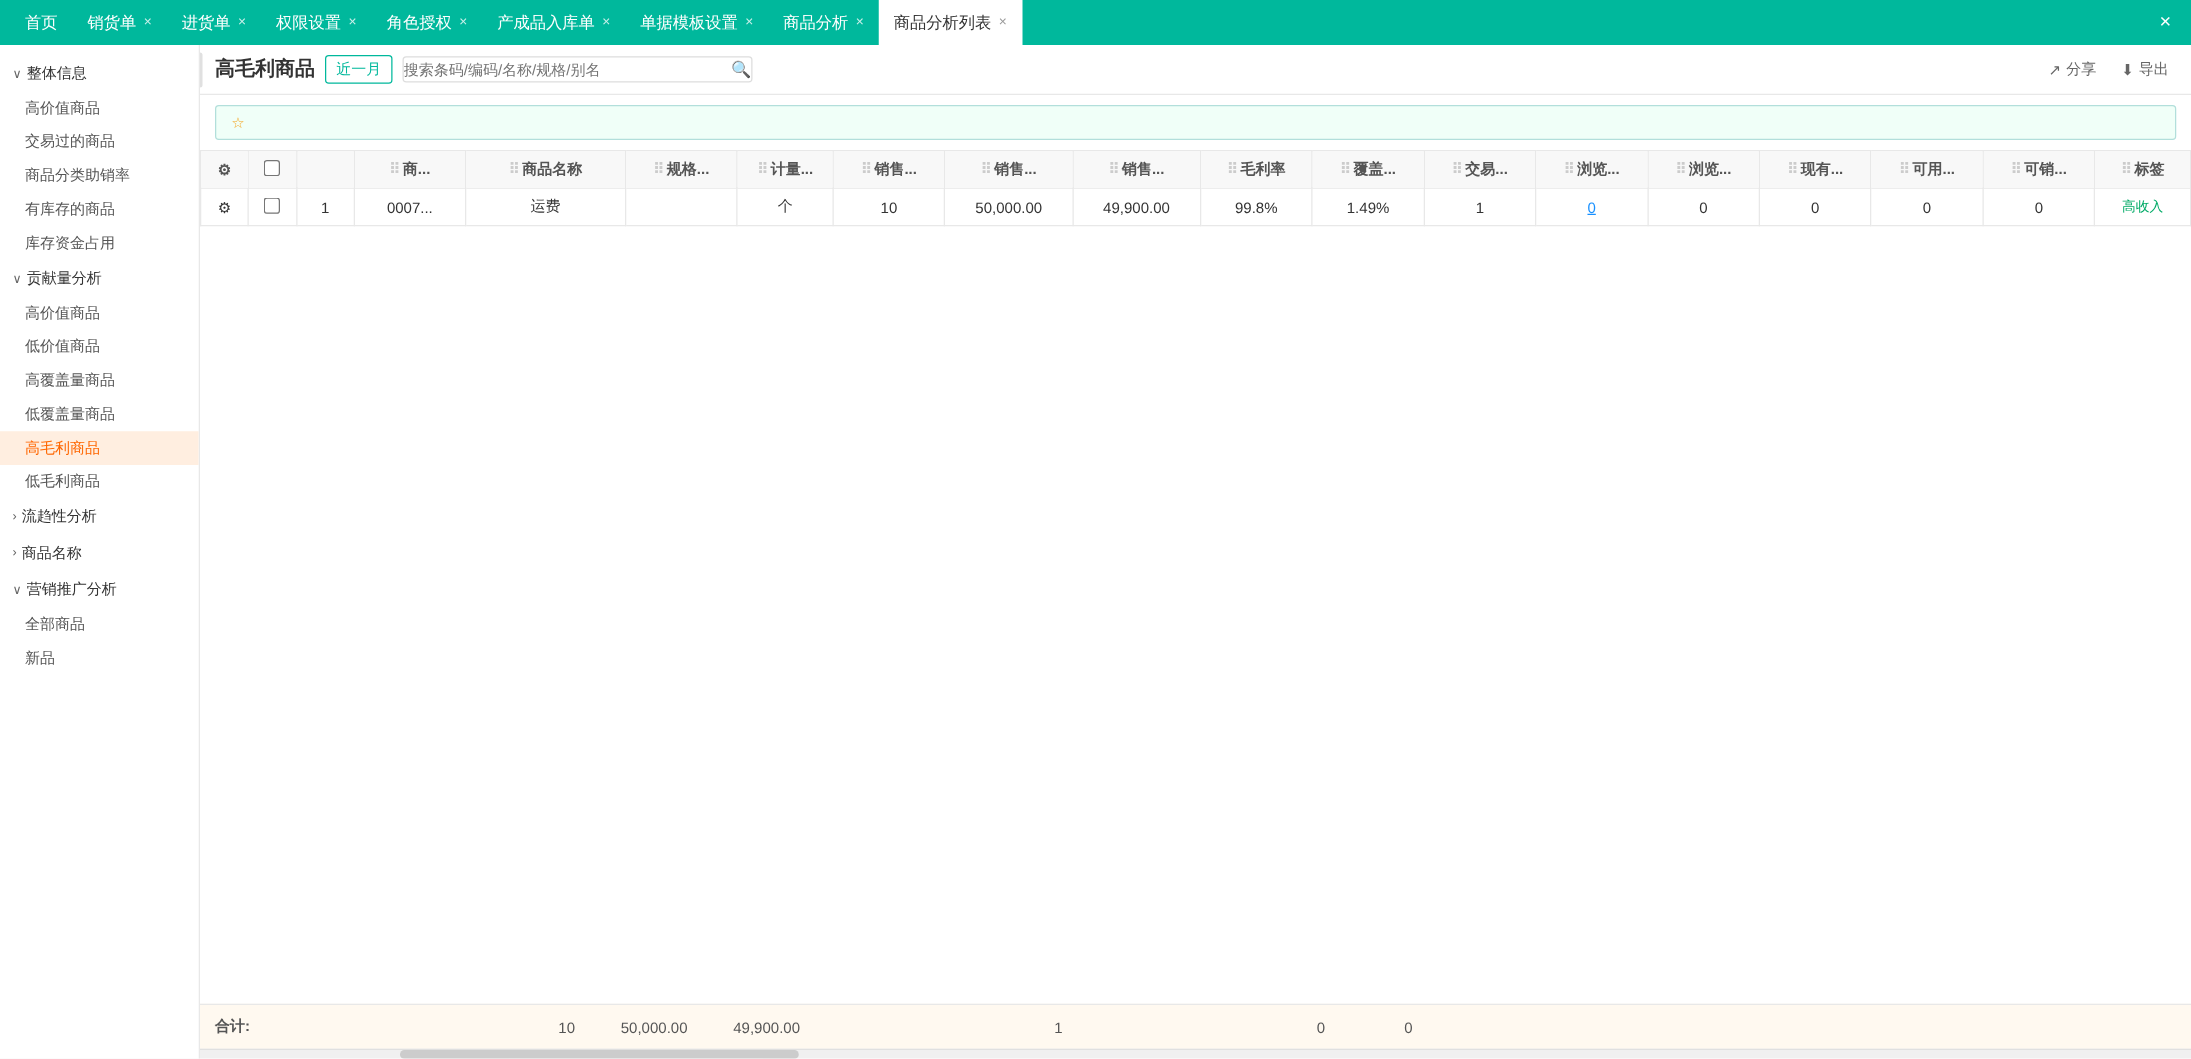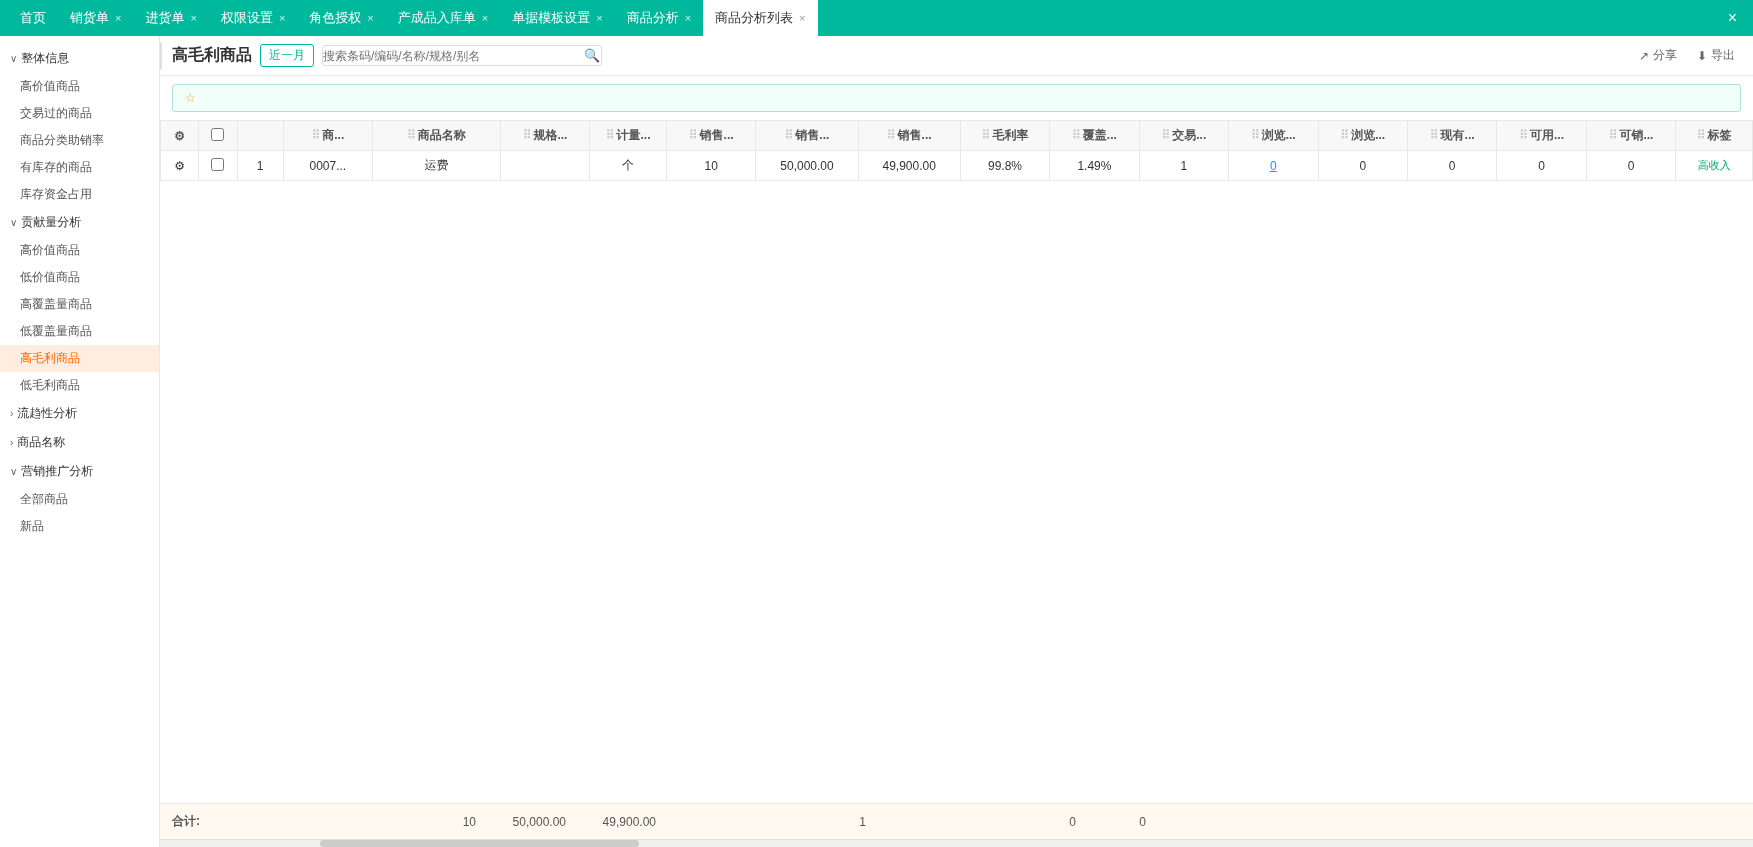--- a/index.html
+++ b/index.html
@@ -201,21 +201,21 @@
     .footer-total {
       background: #fff9f0;
       border-top: 1px solid #e8e8e8;
       padding: 6px 12px;
       display: flex;
       align-items: center;
       font-size: 12px;
       color: #555;
       min-height: 36px;
     }
-    .footer-total .label { margin-right: 20px; font-weight: bold; text-align: right; }
+    .footer-total .label { margin-right: 4px; font-weight: bold; text-align: right; }
     .footer-total .val { min-width: 80px; text-align: right; }
 
     
     .bottom-scrollbar {
       height: 8px;
       background: #f0f0f0;
       border-top: 1px solid #e0e0e0;
     }
     .bottom-scrollbar-inner {
       width: 20%;

